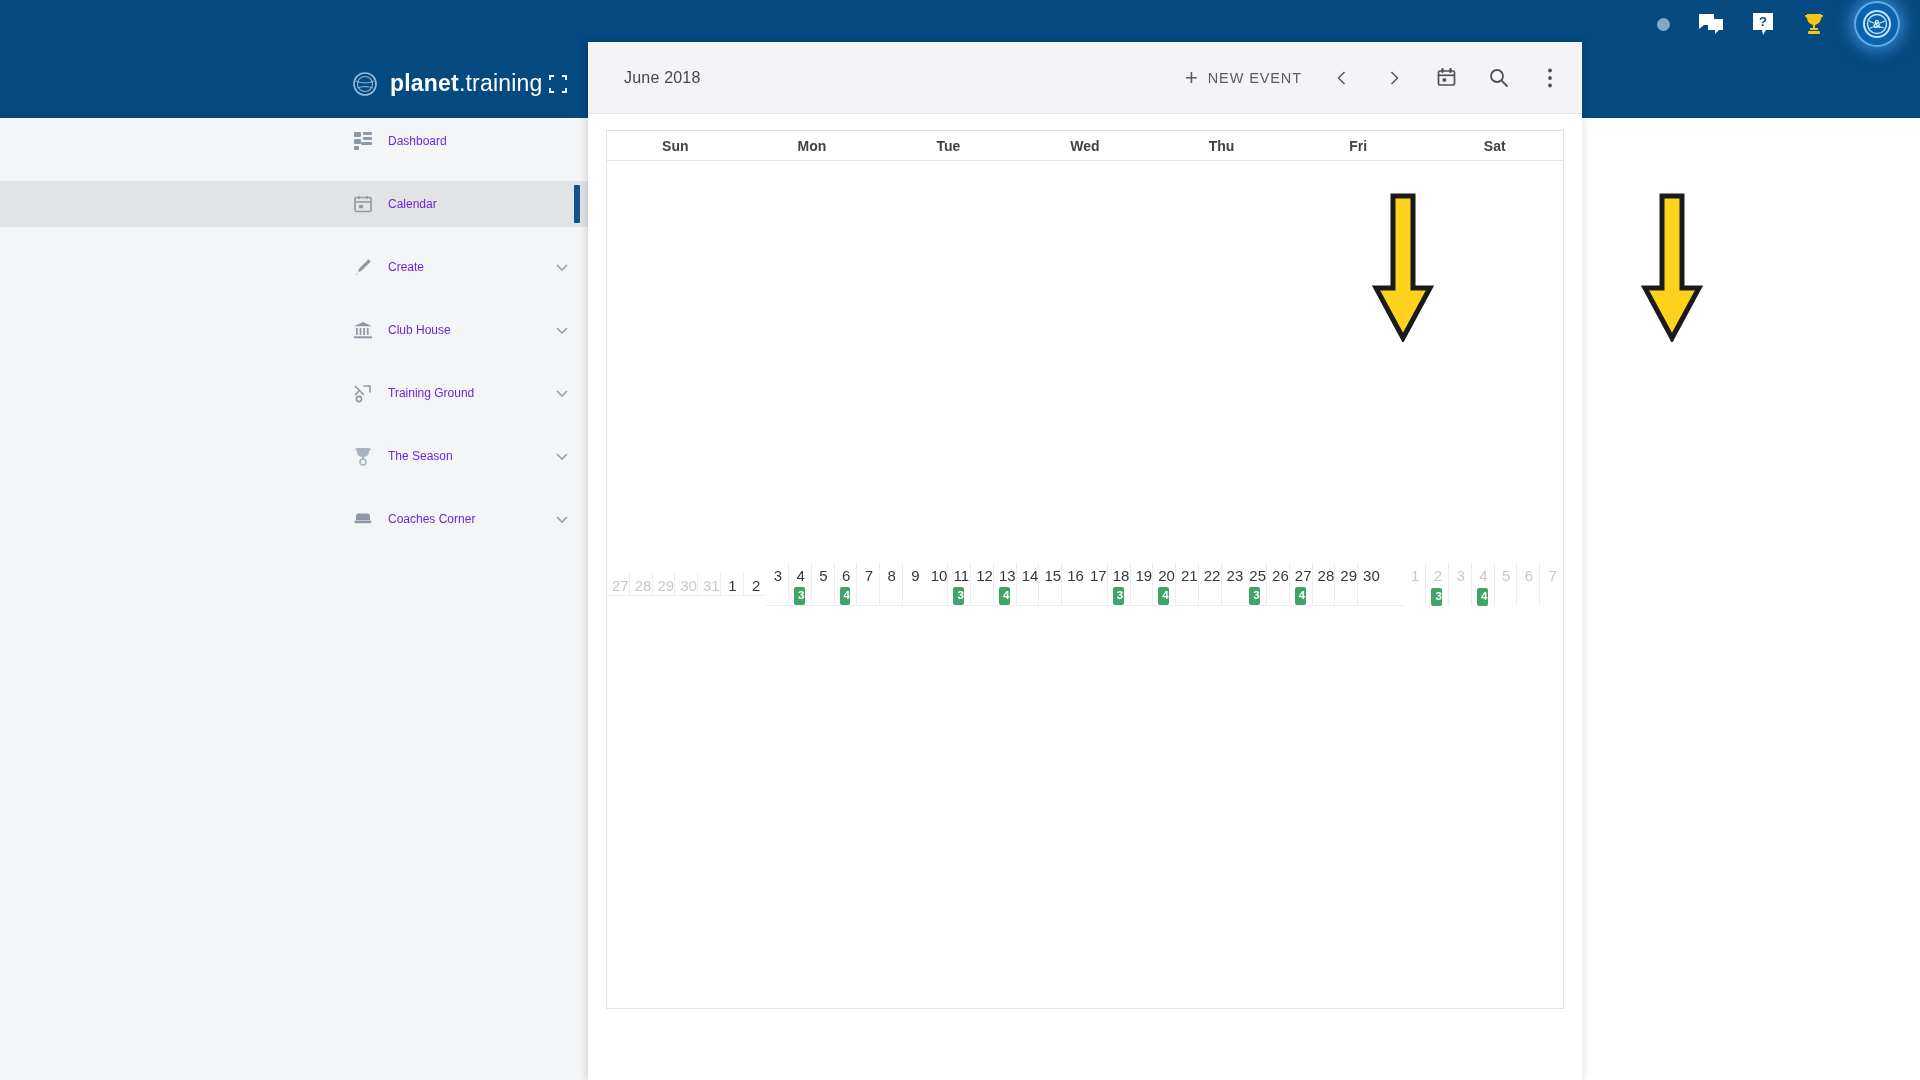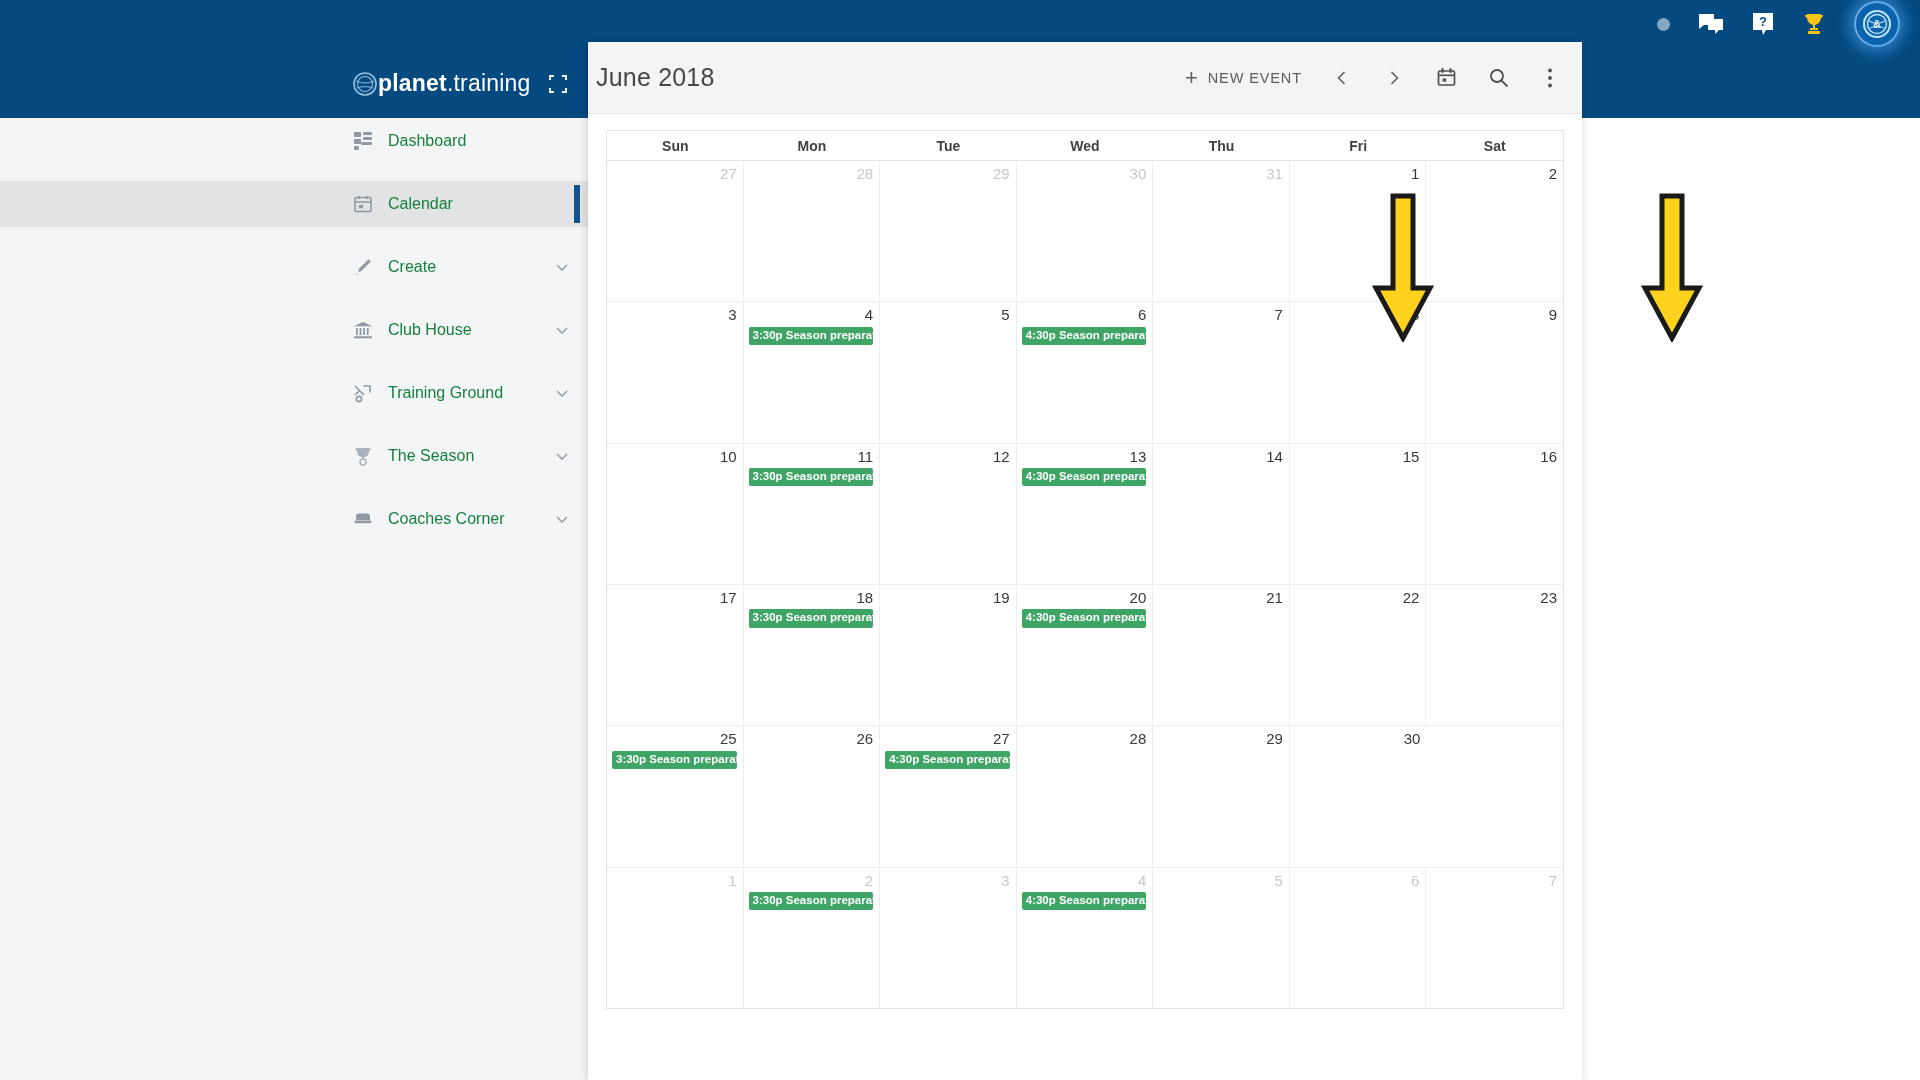--- a/index.html
+++ b/index.html
@@ -31,21 +31,21 @@
     background: #0b63ad;
     box-shadow: 0 0 14px 5px rgba(80,170,255,.55), 0 0 0 2px rgba(140,200,255,.7) inset;
     display: flex; align-items: center; justify-content: center;
     position: relative;
   }
   .logo-badge svg { display:block; }
 
   
   .brand {
     position: absolute; left: 352px; top: 70px;
-    display: flex; align-items: center; 
+    display: flex; align-items: center; gap: 12px;
   }
   .brand-mark { width: 26px; height: 26px; flex: none; }
   .brand-text {
     color: #ffffff; font-size: 23px; letter-spacing: .2px; white-space: nowrap;
   }
   .brand-text b { font-weight: 700; }
   .brand-text span { font-weight: 400; }
   .expand-btn {
     position: absolute; left: 548px; top: 74px;
     width: 20px; height: 20px; cursor: pointer;
@@ -71,42 +71,42 @@
     position: absolute; right: 8px; top: 4px;
     width: 6px; height: 38px; background: #13528d; border-radius: 1px;
   }
   .nav-ico {
     width: 22px; height: 22px; flex: none;
     display: flex; align-items: center; justify-content: center;
     margin-right: 14px;
     color: #8e99a4;
   }
   .nav-label {
-    font-size: 16px; color: #15803d; white-space: nowrap;
+    font-size: 12px; color: #6d28d9; white-space: nowrap;
   }
   .nav-chev {
     position: absolute; left: 555px; top: 50%; transform: translateY(-50%);
     width: 14px; height: 14px; color: #9aa4ae;
   }
 
   
   .cal-card {
     position: absolute; left: 588px; top: 42px;
     width: 994px; height: 1038px;
     background: #ffffff;
     box-shadow: -3px 0 7px rgba(0,0,0,.10), 3px 0 7px rgba(0,0,0,.07);
   }
   .cal-toolbar {
     position: relative;
     height: 72px; background: #f4f4f6;
     display: flex; align-items: center;
     border-bottom: 1px solid #e6e6e8;
   }
   .cal-title {
-    margin-left: 8px; font-size: 25px; color: #45474a; font-weight: 400;
+    margin-left: 36px; font-size: 16px; color: #45474a; font-weight: 400;
     letter-spacing: .2px;
   }
   .tb-right {
     margin-left: auto; display: flex; align-items: center;
     gap: 0; padding-right: 6px;
   }
   .new-event {
     display: flex; align-items: center; gap: 9px;
     font-size: 14.5px; color: #5a5d61; letter-spacing: .9px;
     padding: 6px 14px; cursor: pointer; background: none; border: none;
@@ -128,21 +128,21 @@
     display: flex; flex-direction: column;
   }
   .dow-row {
     display: grid; grid-template-columns: repeat(7, 1fr);
     height: 30px; border-bottom: 1px solid #e3e3e5;
   }
   .dow {
     display: flex; align-items: center; justify-content: center;
     font-size: 14px; font-weight: 700; color: #3f4246;
   }
-  .weeks { flex: 1; display: flex; flex-direction: column; }
+  .weeks { flex: 1; display: flex; flex-direction: row; align-items: center; }
   .week {
     flex: 1;
     display: grid; grid-template-columns: repeat(7, 1fr);
     border-bottom: 1px solid #eeeef0;
   }
   .week:last-child { border-bottom: none; }
   .day {
     position: relative;
     border-right: 1px solid #eeeef0;
     padding: 5px 6px 0 5px;

